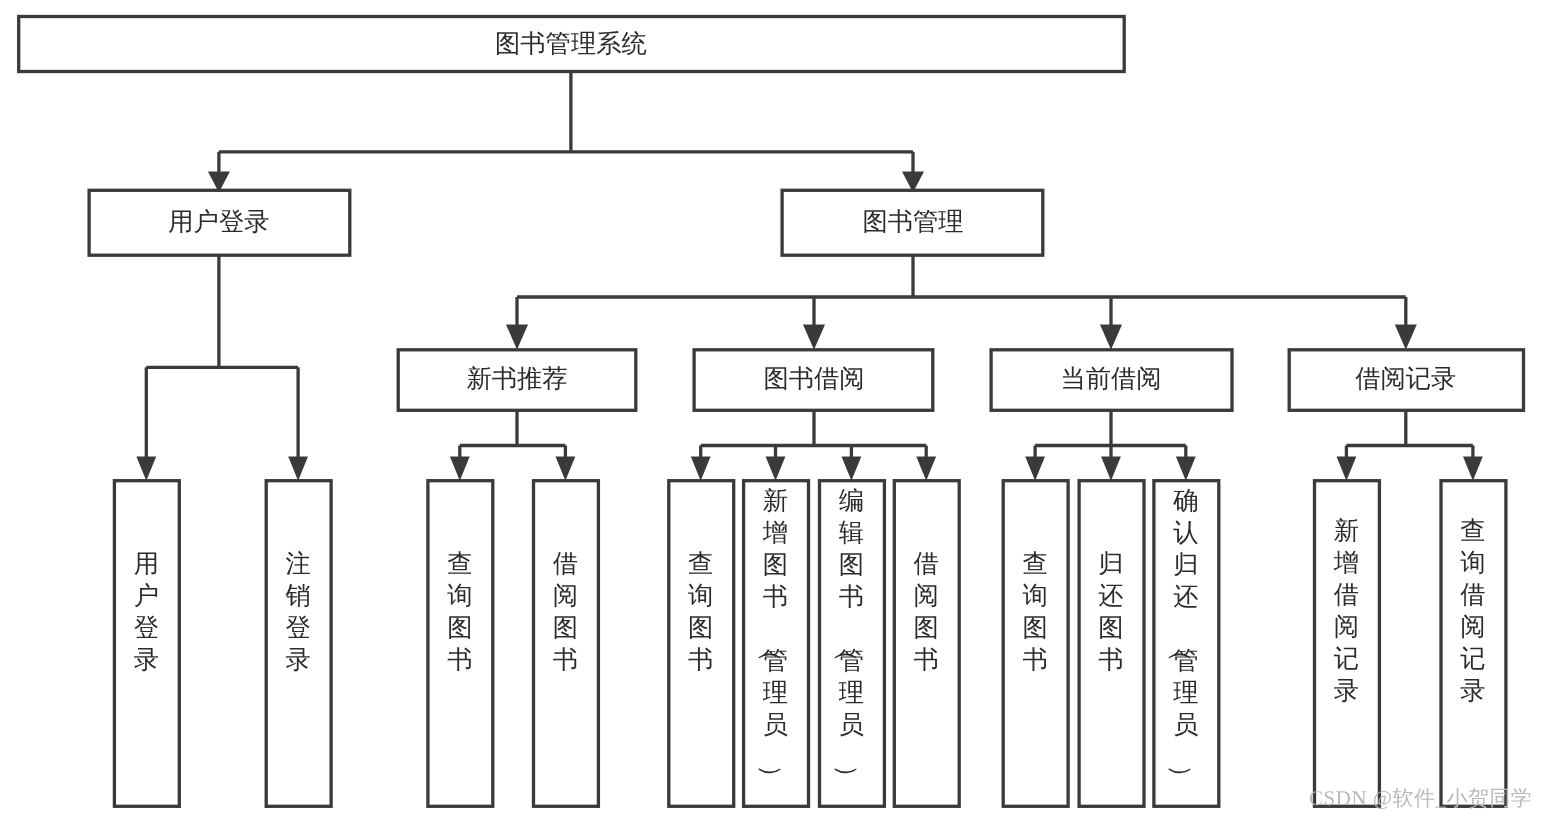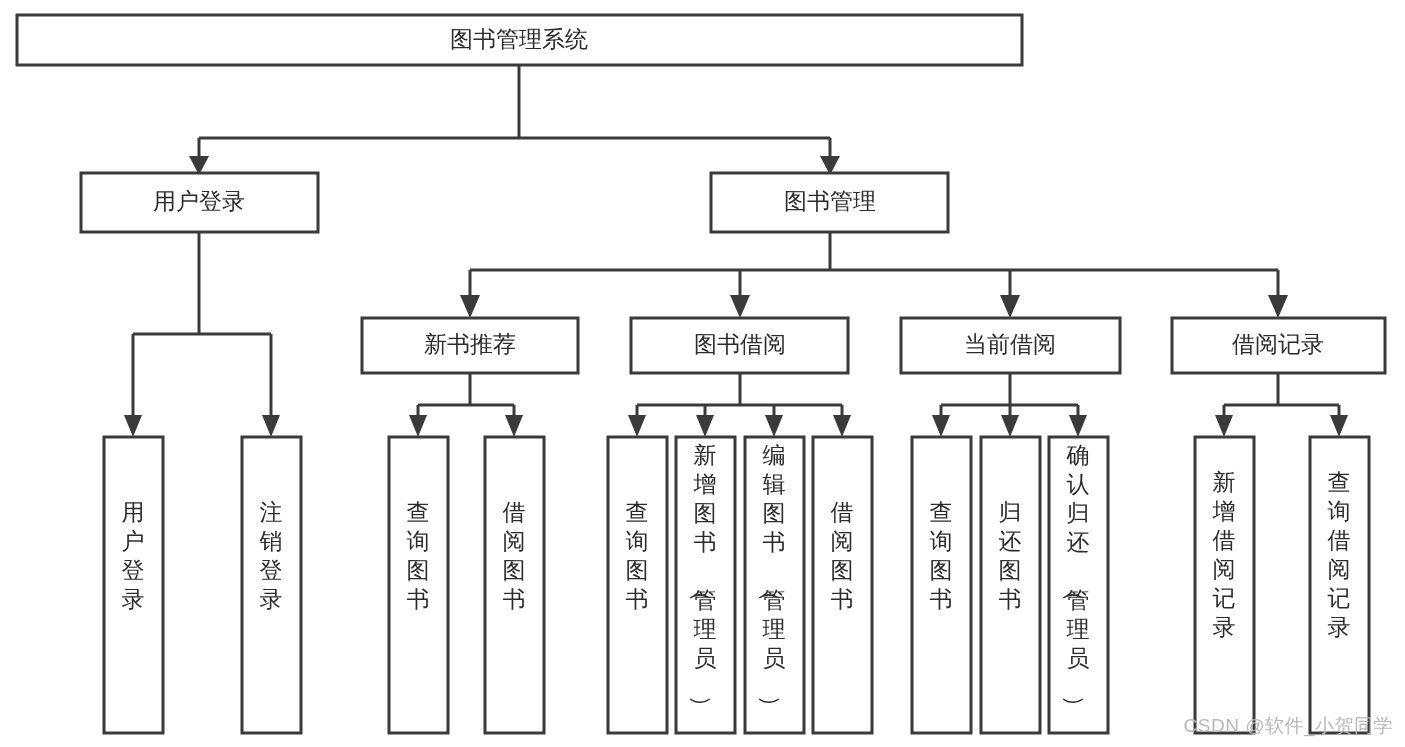--- a/index.html
+++ b/index.html
@@ -52,21 +52,21 @@
   .node-label-v {
     font-family: "Liberation Sans", "DejaVu Sans", sans-serif;
     font-size: 23px;
     fill: #2b2b2b;
     text-anchor: middle;
   }
   .watermark {
     position: absolute;
     right: 12px;
     bottom: 8px;
-    font-family: Liberation Sans, sans-serif;
+    font-family: Liberation Serif, serif;
     font-size: 19px;
     color: #b8b8b8;
     letter-spacing: 0.5px;
     white-space: nowrap;
     pointer-events: none;
     text-align: center;
   }
 </style>
 </head>
 <body>

